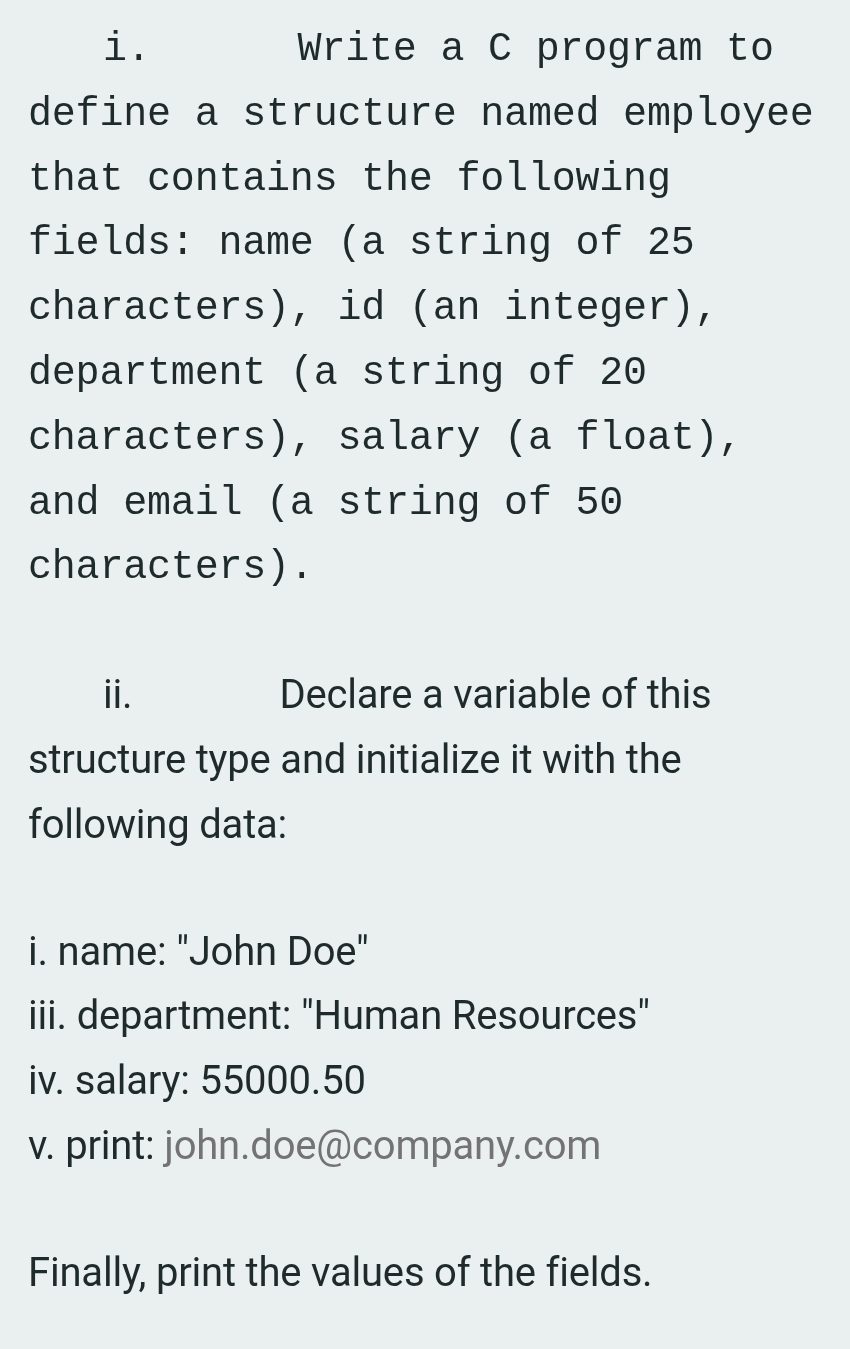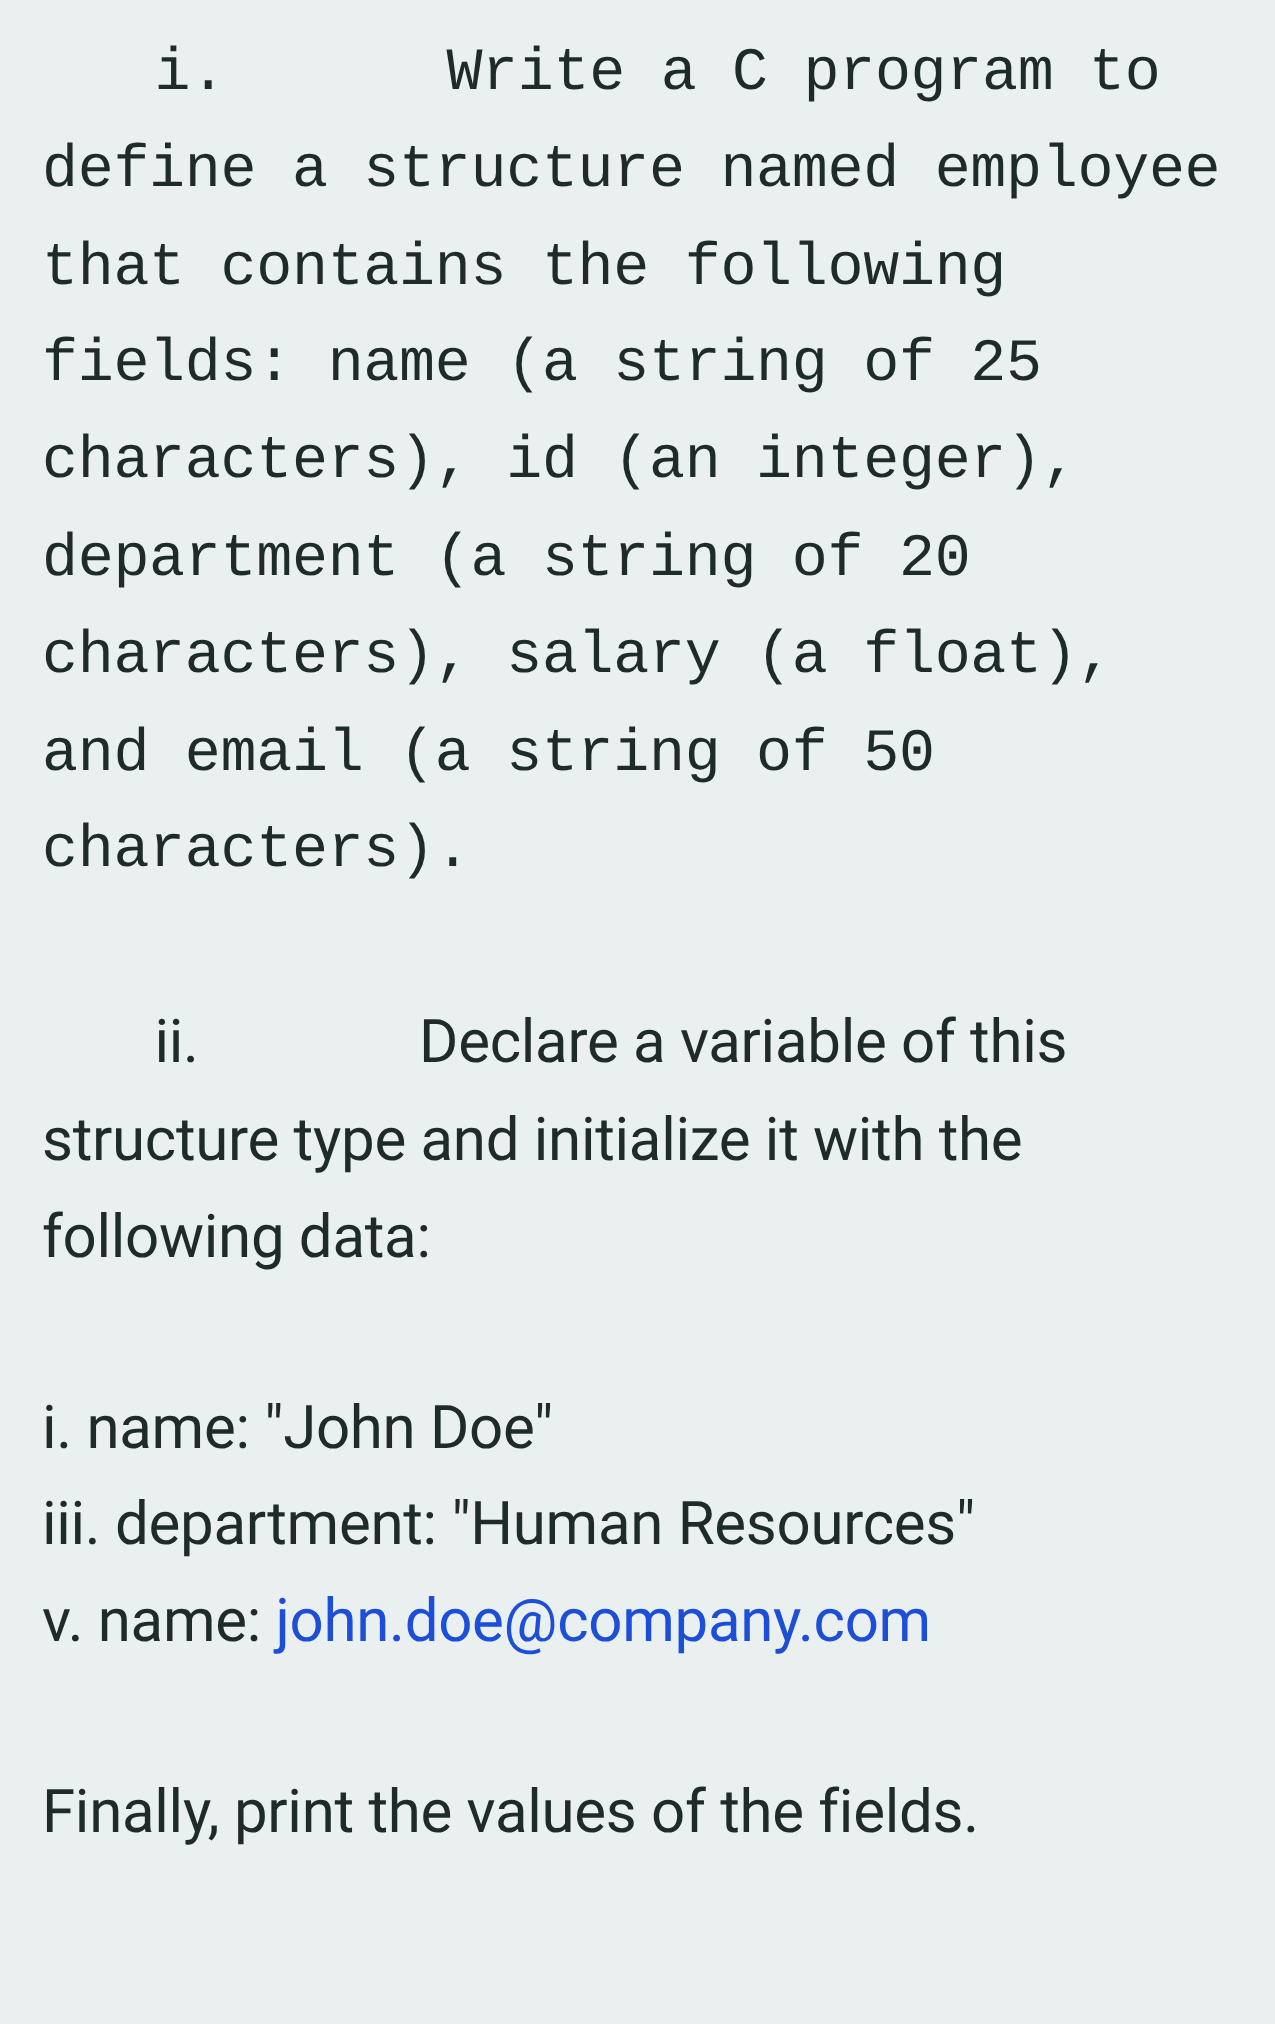--- a/index.html
+++ b/index.html
@@ -27,21 +27,21 @@
     }
     .indent {
       display: inline-block;
       width: 75px;
     }
     .wide-gap {
       display: inline-block;
       width: 147px;
     }
     .link {
-      color: #1d4ed8;
+      color: #737373;
     }
     .data-list {
       margin-bottom: 62px;
     }
     .data-list .row {
       line-height: 1.62;
     }
     .final {
       margin-top: 46px;
     }
@@ -53,18 +53,19 @@
   <span class="indent"></span><span>i.</span><span class="wide-gap"></span><span>Write a C program to define a structure named employee that contains the following fields: name (a string of 25 characters), id (an integer), department (a string of 20 characters), salary (a float), and email (a string of 50 characters).</span>
 </div>
 
 <div class="para2">
   <span class="indent"></span><span>ii.</span><span class="wide-gap"></span><span>Declare a variable of this structure type and initialize it with the following data:</span>
 </div>
 
 <div class="data-list">
   <div class="row">i. name: "John Doe"</div>
   <div class="row">iii. department: "Human Resources"</div>
+  <div class="row">iv. salary: 55000.50</div>
   <div class="row">
-    <span>v. name: </span><span class="link">john.doe@company.com</span>
+    <span>v. print: </span><span class="link">john.doe@company.com</span>
   </div>
 </div>
 
 <div class="final">Finally, print the values of the fields.</div>
 
 </body></html>

